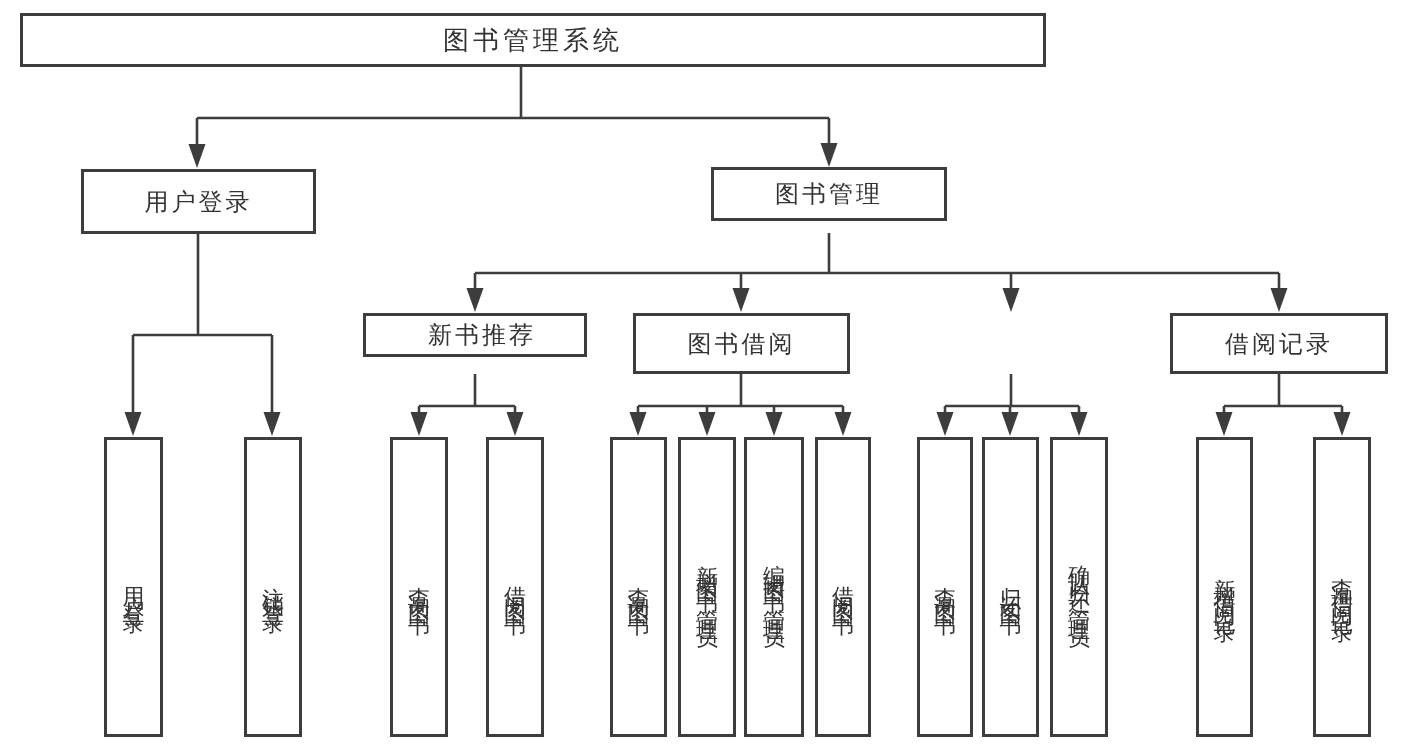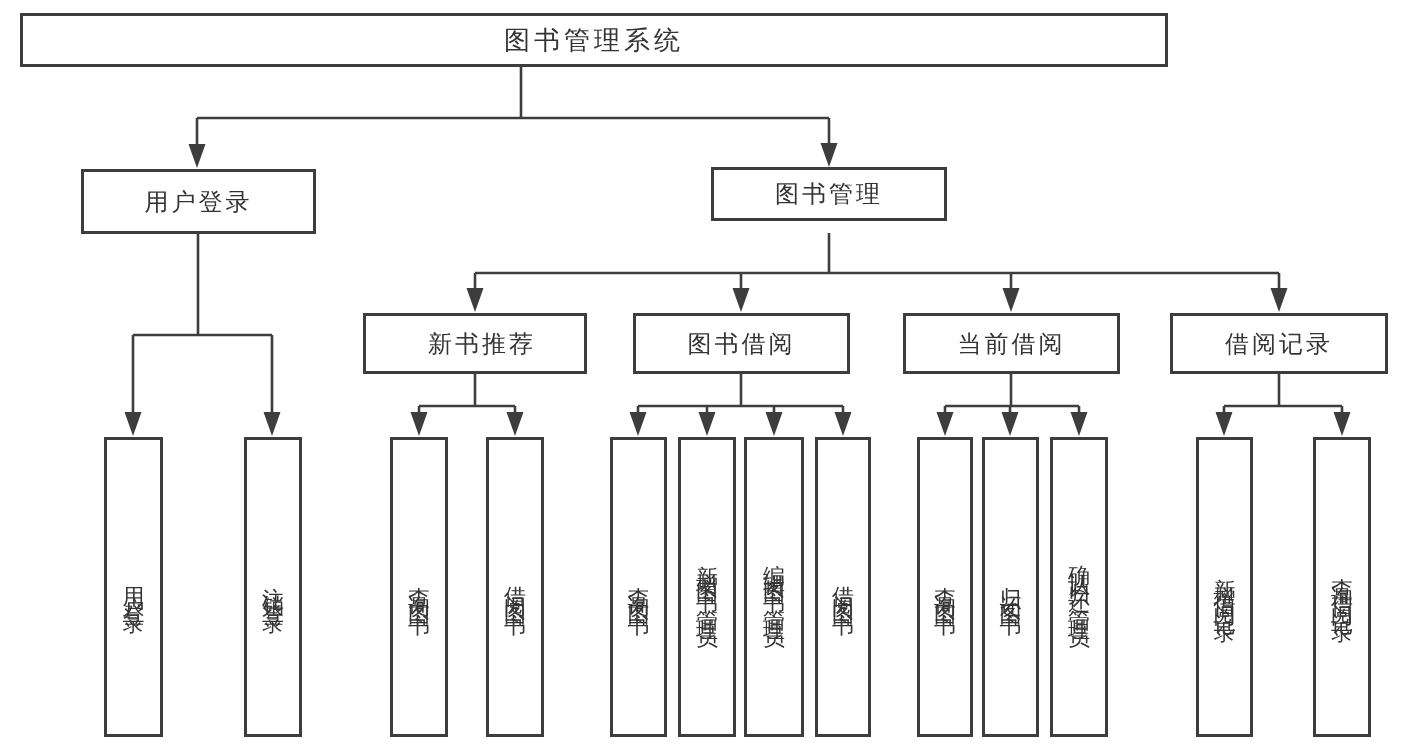--- a/index.html
+++ b/index.html
@@ -91,39 +91,36 @@
       <polygon points="765.5,412 782.5,412 774,436"></polygon>
       <polygon points="834.5,412 851.5,412 843,436"></polygon>
       <polygon points="936.5,412 953.5,412 945,436"></polygon>
       <polygon points="1001.5,412 1018.5,412 1010,436"></polygon>
       <polygon points="1070.5,412 1087.5,412 1079,436"></polygon>
       <polygon points="1215.5,412 1232.5,412 1224,436"></polygon>
       <polygon points="1333.5,412 1350.5,412 1342,436"></polygon>
     </g>
   </svg>
 
-  <div class="node root" style="left:20px;top:13px;width:1148px;height:54px;">
+  <div class="node root" style="left:20px;top:13px;width:1026px;height:54px;">
     <span>图书管理系统</span>
   </div>
 
   <div class="node" style="left:81px;top:169px;width:235px;height:65px;">
     <span>用户登录</span>
   </div>
   <div class="node" style="left:711px;top:167px;width:236px;height:54px;">
     <span>图书管理</span>
   </div>
 
-  <div class="node" style="left:363px;top:313px;width:224px;height:61px;padding-left:14px;">
+  <div class="node" style="left:363px;top:313px;width:224px;height:44px;padding-left:14px;">
     <span>新书推荐</span>
   </div>
   <div class="node" style="left:633px;top:313px;width:217px;height:61px;">
     <span>图书借阅</span>
-  </div>
-  <div class="node" style="left:903px;top:313px;width:217px;height:61px;">
-    <span>当前借阅</span>
   </div>
   <div class="node" style="left:1170px;top:313px;width:218px;height:61px;">
     <span>借阅记录</span>
   </div>
 
   <div class="node v" style="left:104px;top:437px;width:59px;height:300px;">
     <span>用户登录</span>
   </div>
   <div class="node v" style="left:244px;top:437px;width:58px;height:300px;">
     <span>注销登录</span>

